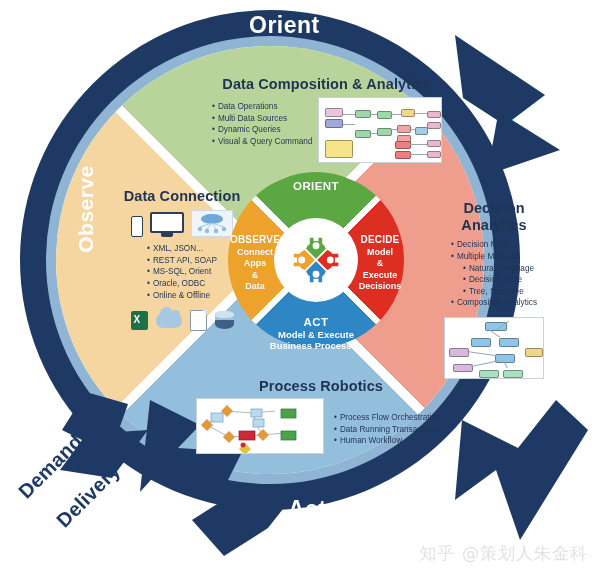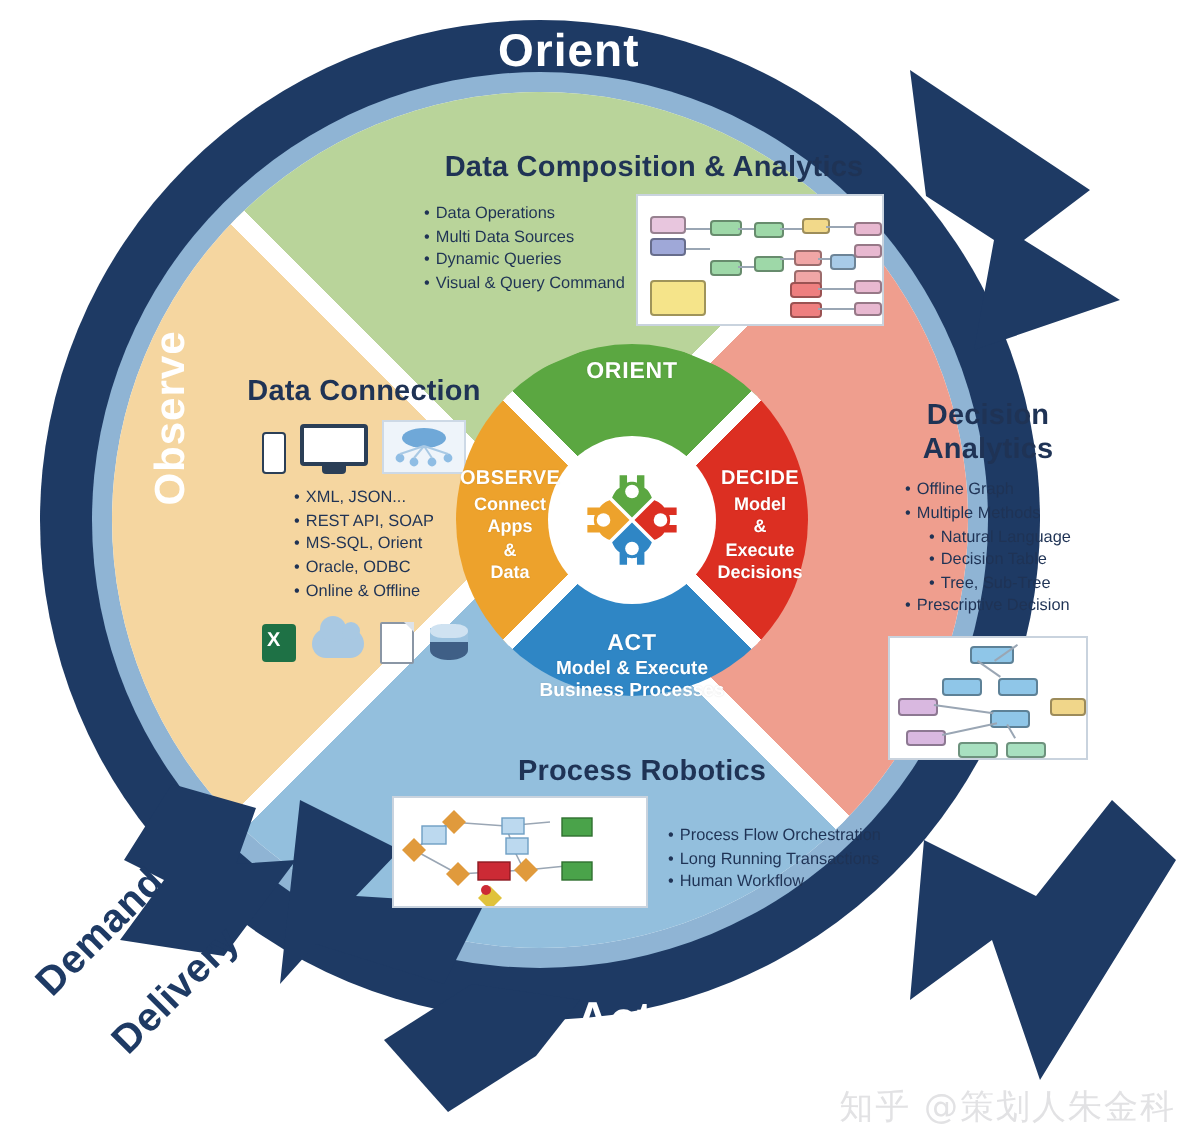--- a/index.html
+++ b/index.html
@@ -253,26 +253,26 @@
         <div class="d1"></div>
           <div class="d2"></div>
           <div class="d3"></div>
       </div>
     </div>
   </div>
 
   <div class="panel p-right">
     <h3>Decision Analytics</h3>
     <ul>
-      <li>Offline Graph</li>
+      <li>Decision Multi</li>
       <li>Multiple Methods</li>
       <li class="sub">Natural Language</li>
       <li class="sub">Decision Table</li>
       <li class="sub">Tree, Sub-Tree</li>
-      <li>Prescriptive Decision</li>
+      <li>Composition Analytics</li>
     </ul>
     <div class="thumb" style="width:100px;height:62px;margin:8px auto 0;">
       <div class="tnode" style="left:40px;top:4px;width:20px;height:7px;background:#8fc6e8;"></div>
       <div class="tnode" style="left:26px;top:20px;width:18px;height:7px;background:#8fc6e8;"></div>
       <div class="tnode" style="left:54px;top:20px;width:18px;height:7px;background:#8fc6e8;"></div>
       <div class="tnode" style="left:50px;top:36px;width:18px;height:7px;background:#8fc6e8;"></div>
       <div class="tnode" style="left:4px;top:30px;width:18px;height:7px;background:#d9b8e0;"></div>
       <div class="tnode" style="left:8px;top:46px;width:18px;height:6px;background:#d9b8e0;"></div>
       <div class="tnode" style="left:80px;top:30px;width:16px;height:7px;background:#f0d68a;"></div>
       <div class="tnode" style="left:34px;top:52px;width:18px;height:6px;background:#a8e0c0;"></div>
@@ -302,21 +302,21 @@
           <rect x="56" y="20" width="11" height="8" fill="#bcd9ef" stroke="#6e9ec4" stroke-width="0.7"></rect>
           <rect x="42" y="32" width="16" height="9" fill="#cc2a35" stroke="#8e1b23" stroke-width="0.7"></rect>
           <rect x="84" y="10" width="15" height="9" fill="#4aa34a" stroke="#2f7030" stroke-width="0.7"></rect>
           <rect x="84" y="32" width="15" height="9" fill="#4aa34a" stroke="#2f7030" stroke-width="0.7"></rect>
           <polygon points="48,44 54,50 48,56 42,50" fill="#e0c23c"></polygon>
           <circle cx="46" cy="46" r="2.5" fill="#cc2a35"></circle>
         </svg>
       </div>
       <ul style="margin-top:14px;">
         <li>Process Flow Orchestration</li>
-        <li>Long Running Transactions</li>
+        <li>Data Running Transactions</li>
         <li>Human Workflow</li>
       </ul>
     </div>
   </div>
 
   <div class="inner-wrap">
     <div class="seg seg-orient"></div>
     <div class="seg seg-decide"></div>
     <div class="seg seg-act"></div>
     <div class="seg seg-observe"></div>

